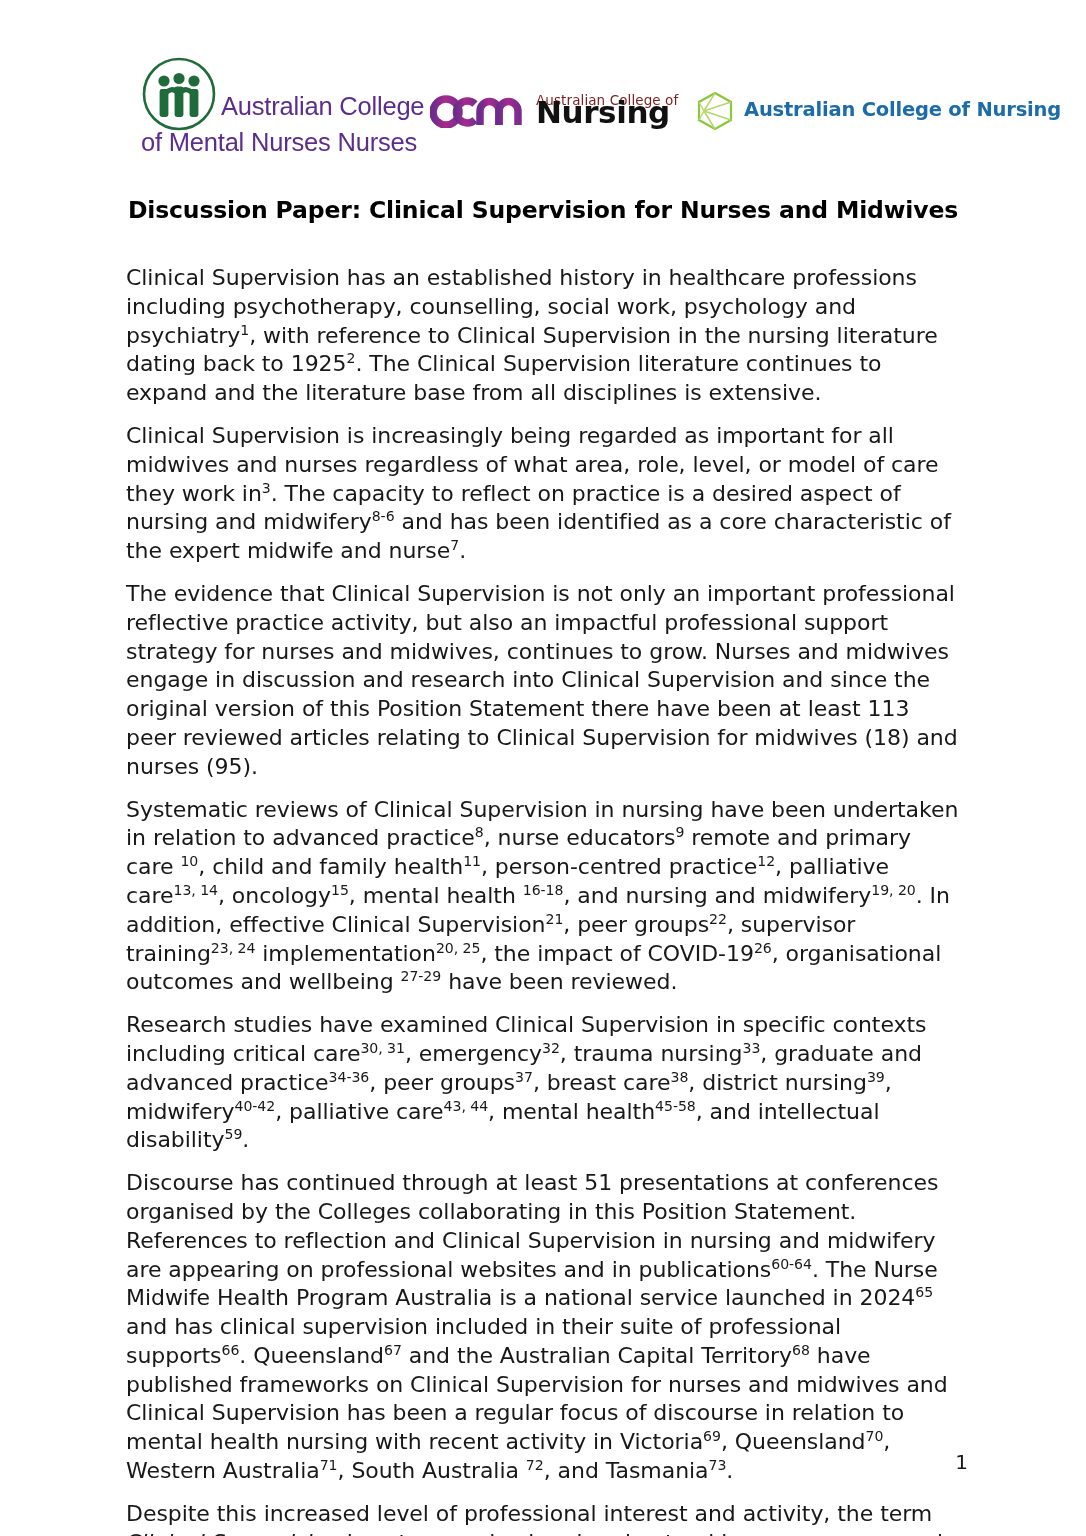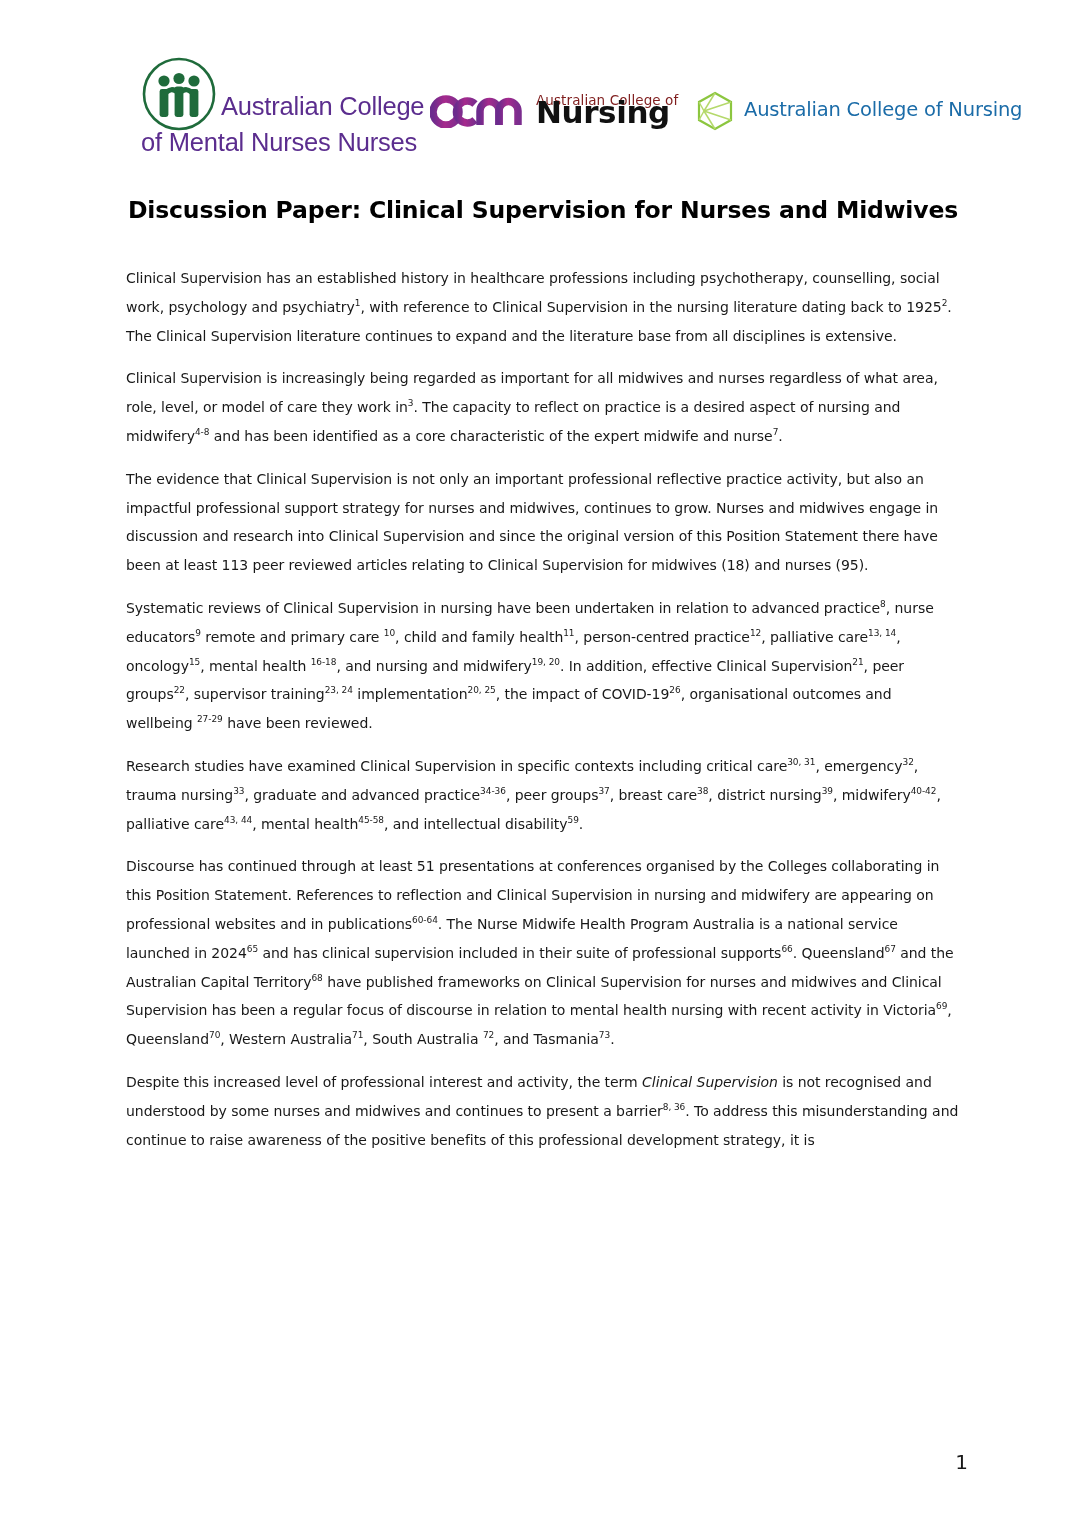--- a/index.html
+++ b/index.html
@@ -121,21 +121,21 @@
     left: 0;
     top: 2px;
     width: 42px;
     height: 42px;
   }
   .acn-text {
     position: absolute;
     left: 50px;
     top: 10px;
     font-size: 19.5px;
-    font-weight: 400;
+    font-weight: 700;
     color: #1b6ca8;
     white-space: nowrap;
     letter-spacing: -0.2px;
   }
 
   
   .content {
     position: absolute;
     left: 126px;
     top: 196px;
@@ -145,21 +145,21 @@
   .doc-title {
     font-size: 23.5px;
     font-weight: bold;
     color: #000000;
     text-align: center;
     margin: 0 0 40px 0;
     letter-spacing: -0.15px;
   }
 
   .para {
-    font-size: 14px;
+    font-size: 22px;
     line-height: 28.8px;
     color: #181818;
     margin: 0 0 14px 0;
     text-align: left;
     letter-spacing: -0.05px;
   }
 
   sup {
     font-size: 0.64em;
     vertical-align: super;
@@ -247,21 +247,21 @@
       <span class="acn-text">Australian College of Nursing</span>
     </div>
 
   </div>
 
   <div class="content">
 
     <h1 class="doc-title">Discussion Paper: Clinical Supervision for Nurses and Midwives</h1>
 
     <p class="para">Clinical Supervision has an established history in healthcare professions including psychotherapy, counselling, social work, psychology and psychiatry<sup>1</sup>, with reference to Clinical Supervision in the nursing literature dating back to 1925<sup>2</sup>. The Clinical Supervision literature continues to expand and the literature base from all disciplines is extensive.</p>
-    <p class="para">Clinical Supervision is increasingly being regarded as important for all midwives and nurses regardless of what area, role, level, or model of care they work in<sup>3</sup>. The capacity to reflect on practice is a desired aspect of nursing and midwifery<sup>4-8</sup> and has been identified as a core characteristic of the expert midwife and nurse<sup>7</sup>.</p>
+    <p class="para">Clinical Supervision is increasingly being regarded as important for all midwives and nurses regardless of what area, role, level, or model of care they work in<sup>3</sup>. The capacity to reflect on practice is a desired aspect of nursing and midwifery<sup>8-6</sup> and has been identified as a core characteristic of the expert midwife and nurse<sup>7</sup>.</p>
     <p class="para">The evidence that Clinical Supervision is not only an important professional reflective practice activity, but also an impactful professional support strategy for nurses and midwives, continues to grow. Nurses and midwives engage in discussion and research into Clinical Supervision and since the original version of this Position Statement there have been at least 113 peer reviewed articles relating to Clinical Supervision for midwives (18) and nurses (95).</p>
     <p class="para">Systematic reviews of Clinical Supervision in nursing have been undertaken in relation to advanced practice<sup>8</sup>, nurse educators<sup>9</sup> remote and primary care <sup>10</sup>, child and family health<sup>11</sup>, person-centred practice<sup>12</sup>, palliative care<sup>13, 14</sup>, oncology<sup>15</sup>, mental health <sup>16-18</sup>, and nursing and midwifery<sup>19, 20</sup>. In addition, effective Clinical Supervision<sup>21</sup>, peer groups<sup>22</sup>, supervisor training<sup>23, 24</sup> implementation<sup>20, 25</sup>, the impact of COVID-19<sup>26</sup>, organisational outcomes and wellbeing <sup>27-29</sup> have been reviewed.</p>
     <p class="para">Research studies have examined Clinical Supervision in specific contexts including critical care<sup>30, 31</sup>, emergency<sup>32</sup>, trauma nursing<sup>33</sup>, graduate and advanced practice<sup>34-36</sup>, peer groups<sup>37</sup>, breast care<sup>38</sup>, district nursing<sup>39</sup>, midwifery<sup>40-42</sup>, palliative care<sup>43, 44</sup>, mental health<sup>45-58</sup>, and intellectual disability<sup>59</sup>.</p>
     <p class="para">Discourse has continued through at least 51 presentations at conferences organised by the Colleges collaborating in this Position Statement. References to reflection and Clinical Supervision in nursing and midwifery are appearing on professional websites and in publications<sup>60-64</sup>. The Nurse Midwife Health Program Australia is a national service launched in 2024<sup>65</sup> and has clinical supervision included in their suite of professional supports<sup>66</sup>. Queensland<sup>67</sup> and the Australian Capital Territory<sup>68</sup> have published frameworks on Clinical Supervision for nurses and midwives and Clinical Supervision has been a regular focus of discourse in relation to mental health nursing with recent activity in Victoria<sup>69</sup>, Queensland<sup>70</sup>, Western Australia<sup>71</sup>, South Australia <sup>72</sup>, and Tasmania<sup>73</sup>.</p>
     <p class="para">Despite this increased level of professional interest and activity, the term <em>Clinical Supervision</em> is not recognised and understood by some nurses and midwives and continues to present a barrier<sup>8, 36</sup>. To address this misunderstanding and continue to raise awareness of the positive benefits of this professional development strategy, it is</p>
 
   </div>
 
   <div class="page-number">1</div>
 

